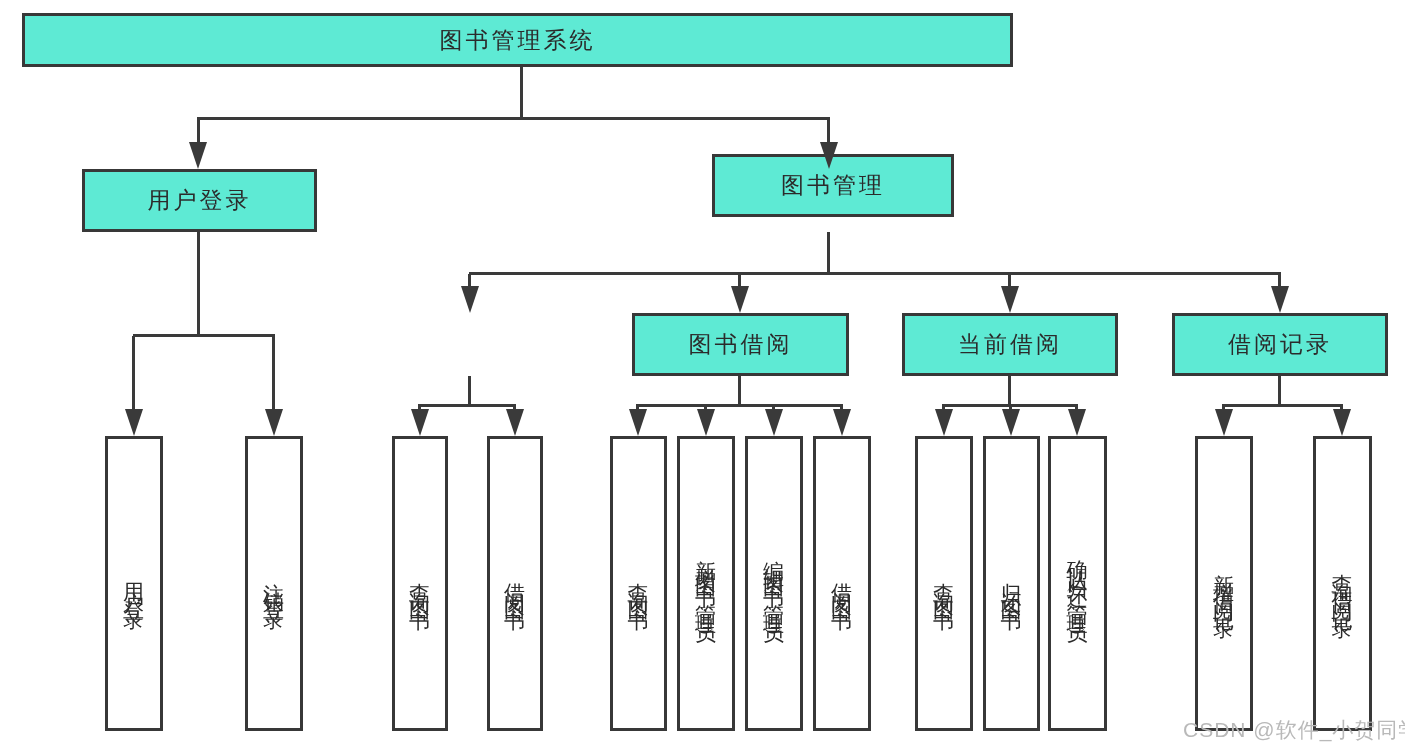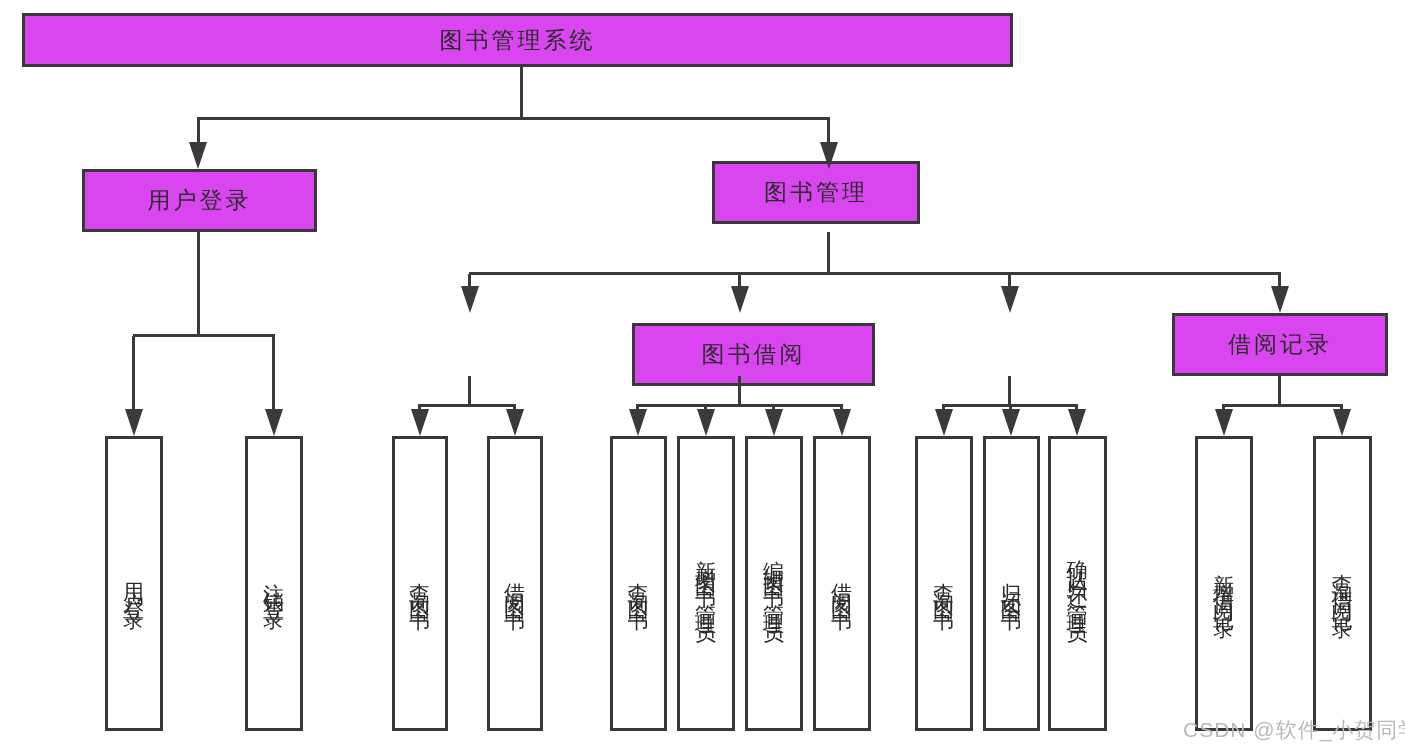--- a/index.html
+++ b/index.html
@@ -1,21 +1,21 @@
 <!DOCTYPE html>
 <html><head>
 <meta charset="utf-8">
 <style>
   html,body{margin:0;padding:0;background:#ffffff;}
   #canvas{
     position:relative;width:1405px;height:747px;background:#ffffff;
     font-family:"Liberation Sans","DejaVu Sans",sans-serif;overflow:hidden;
   }
   .hbox{
-    position:absolute;box-sizing:border-box;border:3px solid #383838;background:#d946ef;
+    position:absolute;box-sizing:border-box;border:3px solid #383838;background:#5eead4;
     display:flex;align-items:center;justify-content:center;
     font-size:23px;letter-spacing:3px;color:#2b2b2b;white-space:nowrap;
   }
   .vbox{
     position:absolute;box-sizing:border-box;border:3px solid #383838;background:#ffffff;
     display:flex;align-items:center;justify-content:center;
     writing-mode:vertical-rl;text-orientation:upright;
     font-size:21px;letter-spacing:9px;color:#2b2b2b;line-height:1;
   }
   .vl{position:absolute;width:3px;background:#3a3a3a;}
@@ -32,25 +32,26 @@
 </style>
 </head>
 <body>
 
 <div id="canvas">
 
   <div class="hbox" style="left:22px;top:13px;width:991px;height:54px">图书管理系统</div>
 
   <div class="hbox" style="left:82px;top:169px;width:235px;height:63px">用户登录</div>
 
-  <div class="hbox" style="left:712px;top:161px;width:208px;height:63px">图书管理</div>
+  <div class="hbox" style="left:712px;top:154px;width:242px;height:63px">图书管理</div>
 
 
-  <div class="hbox" style="left:632px;top:323px;width:243px;height:63px">图书借阅</div>
+  <div class="hbox" style="left:632px;top:313px;width:217px;height:63px">图书借阅</div>
 
+  <div class="hbox" style="left:902px;top:313px;width:216px;height:63px">当前借阅</div>
 
   <div class="hbox" style="left:1172px;top:313px;width:216px;height:63px">借阅记录</div>
 
   <div class="vbox" style="left:105px;top:436px;width:58px;height:295px">用户登录</div>
 
   <div class="vbox" style="left:245px;top:436px;width:58px;height:295px">注销登录</div>
 
   <div class="vbox" style="left:392px;top:436px;width:56px;height:295px">查询图书</div>
 
   <div class="vbox" style="left:487px;top:436px;width:56px;height:295px">借阅图书</div>

